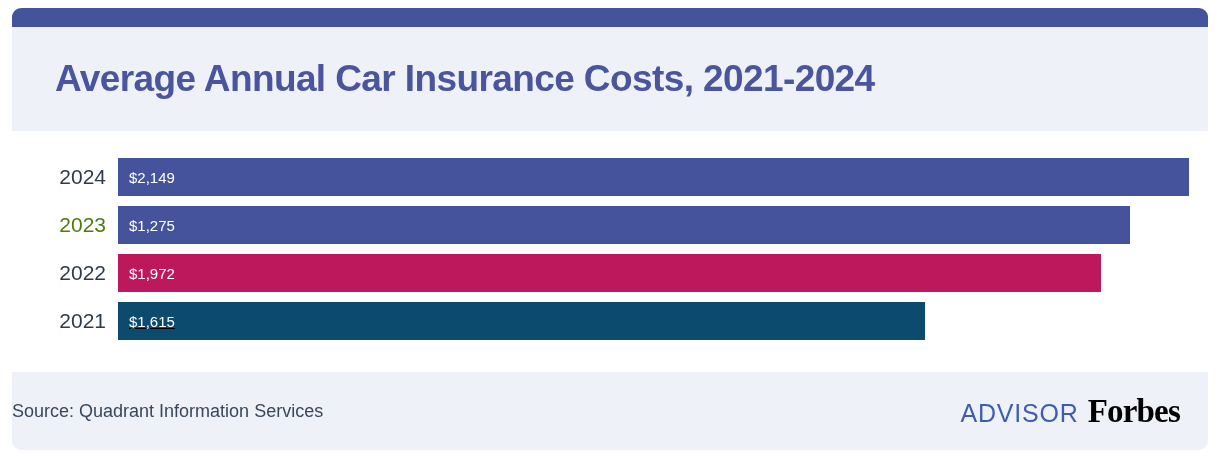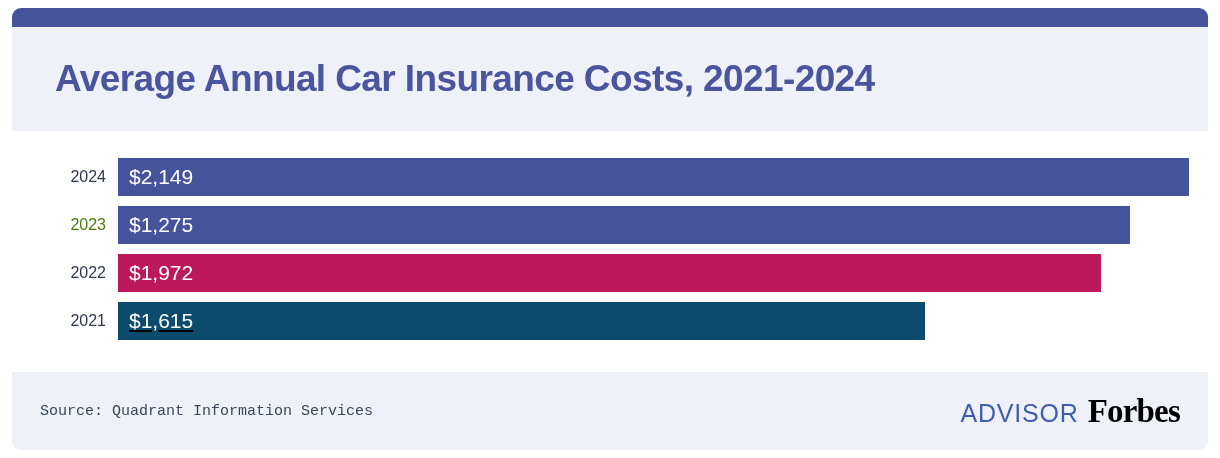--- a/index.html
+++ b/index.html
@@ -69,21 +69,21 @@
     margin-bottom: 10px;
   }
   .bar-category-label {
     position: absolute;
     left: 0;
     top: 0;
     width: 94px;
     height: 38px;
     line-height: 38px;
     text-align: right;
-    font-size: 16px;
+    font-size: 21px;
     color: #2c3a4f;
     font-family: "Liberation Sans", sans-serif;
     white-space: nowrap;
   }
   .bar-track {
     position: absolute;
     left: 106px;
     top: 0;
     height: 38px;
     right: 0;
@@ -92,44 +92,43 @@
     position: absolute;
     left: 0;
     top: 0;
     height: 38px;
     background: #45539c;
     display: flex;
     align-items: center;
   }
   .bar-value-label {
     padding-left: 11px;
-    font-size: 21px;
+    font-size: 15px;
     color: #ffffff;
     font-family: "Liberation Sans", sans-serif;
     white-space: nowrap;
   }
 
   
   #footer-band {
     position: absolute;
     left: 0;
     top: 364px;
     width: 1196px;
     height: 78px;
     background: #eef2f8;
     border-radius: 0 0 9px 9px;
     display: flex;
     align-items: center;
     justify-content: space-between;
   }
   #source-note {
-    padding-left: 28px;
-    font-size: 15px;
+    font-size: 18px;
     color: #3a4759;
-    font-family: Liberation Mono, monospace;
+    font-family: Liberation Sans, sans-serif;
     white-space: nowrap;
   }
   #brand-logo {
     padding-right: 28px;
     display: flex;
     align-items: baseline;
     gap: 9px;
   }
   #brand-forbes {
     font-family: "Liberation Serif", serif;

